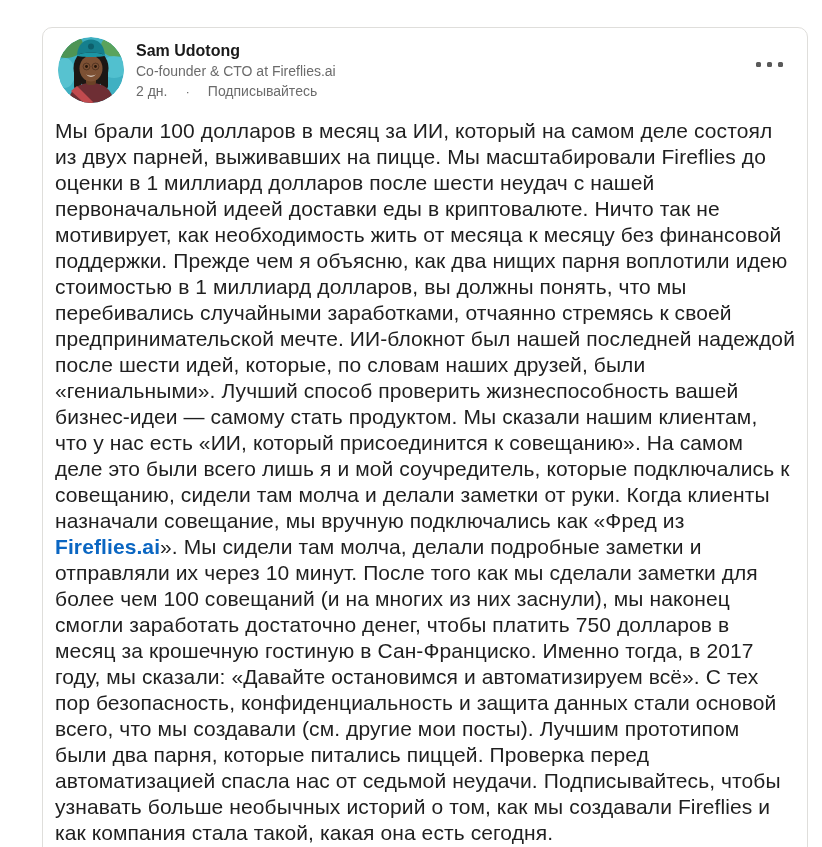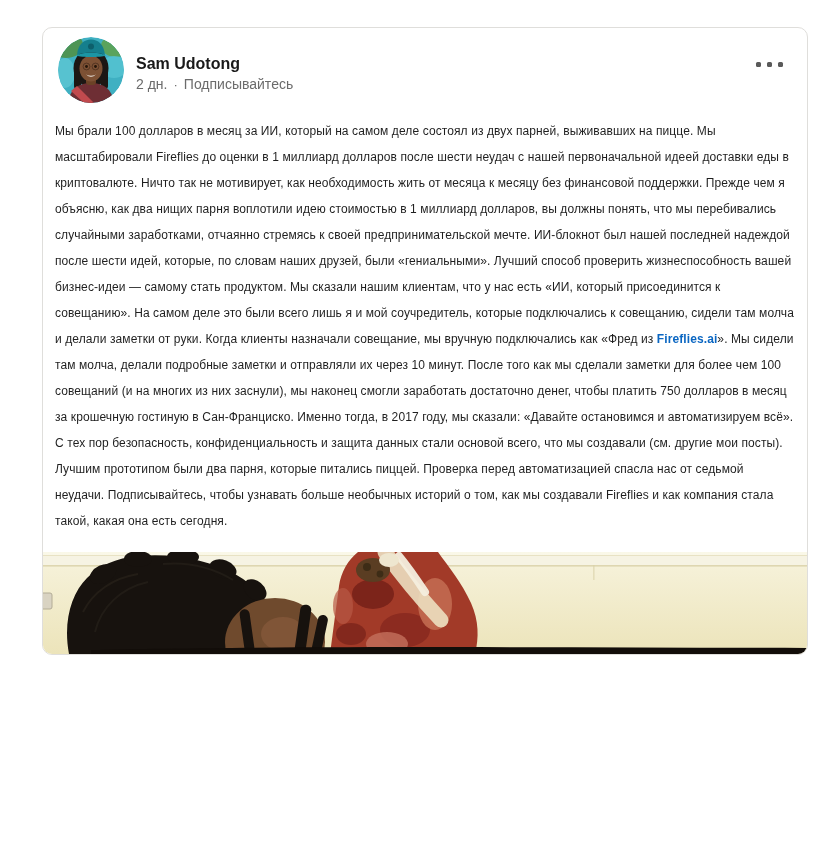--- a/index.html
+++ b/index.html
@@ -24,60 +24,61 @@
     padding: 9px 14px 0 15px;
     position: relative;
   }
   .avatar {
     width: 66px; height: 66px;
     border-radius: 50%;
     overflow: hidden;
     flex: 0 0 66px;
     cursor: pointer;
   }
-  .author-info { margin-left: 12px; padding-top: 4px; margin-top: 13px; }
+  .author-info { margin-left: 12px; padding-top: 4px; }
   .author-name {
     font-size: 16px;
     font-weight: 700;
     color: #191919;
     line-height: 20px;
     cursor: pointer;
   }
   .author-headline {
     font-size: 14px;
     color: #6b6b6b;
     line-height: 19px;
     margin-top: 1px;
   }
   .post-meta {
     font-size: 14px;
     color: #6b6b6b;
     line-height: 19px;
     margin-top: 1px;
     display: flex;
     align-items: center;
+    gap: 12px;
   }
   .meta-sep { margin: 0 6px; font-size: 13px; }
   .overflow-menu {
     position: absolute;
     right: 18px; top: 28px;
     display: flex;
     gap: 6px;
     padding: 6px;
     cursor: pointer;
   }
   .overflow-menu .dot {
     width: 5px; height: 5px;
     border-radius: 1.5px;
     background: #5a5a5a;
   }
   .post-body {
     padding: 0 12px;
     margin-top: 15px;
-    font-size: 12px;
+    font-size: 21px;
     line-height: 26px;
     color: #1f1f1f;
     letter-spacing: 0.1px;
   }
   .body-link {
     color: #0a66c2;
     font-weight: 700;
     text-decoration: none;
     cursor: pointer;
   }
@@ -124,20 +125,21 @@
           <circle cx="37.5" cy="29.5" r="1.4" fill="#241508"></circle>
           <circle cx="28.5" cy="29.5" r="3.4" fill="none" stroke="#2a1a10" stroke-width="0.8" opacity="0.6"></circle>
           <circle cx="37.5" cy="29.5" r="3.4" fill="none" stroke="#2a1a10" stroke-width="0.8" opacity="0.6"></circle>
           <path d="M28,37.5 Q33,42 38,37.5 Q33,40 28,37.5 Z" fill="#f3efe8"></path>
         </g>
       </svg>
     </div>
 
     <div class="author-info">
       <div class="author-name">Sam Udotong</div>
+      <div class="author-headline">Co-founder &amp; CTO at Fireflies.ai</div>
       <div class="post-meta">
         <span>2 дн.</span>
         <span class="meta-sep">·</span>
         <span>Подписывайтесь</span>
       </div>
     </div>
 
     <div class="overflow-menu">
       <span class="dot"></span>
       <span class="dot"></span>

